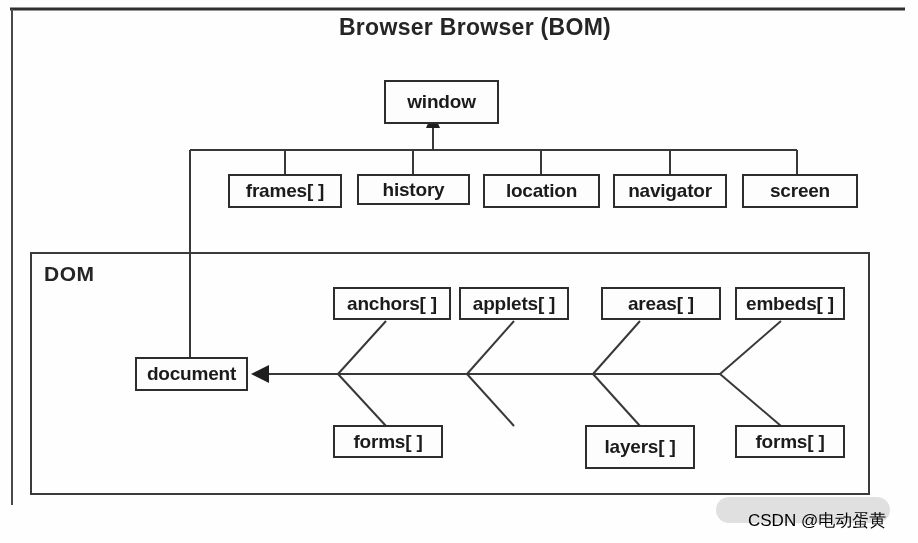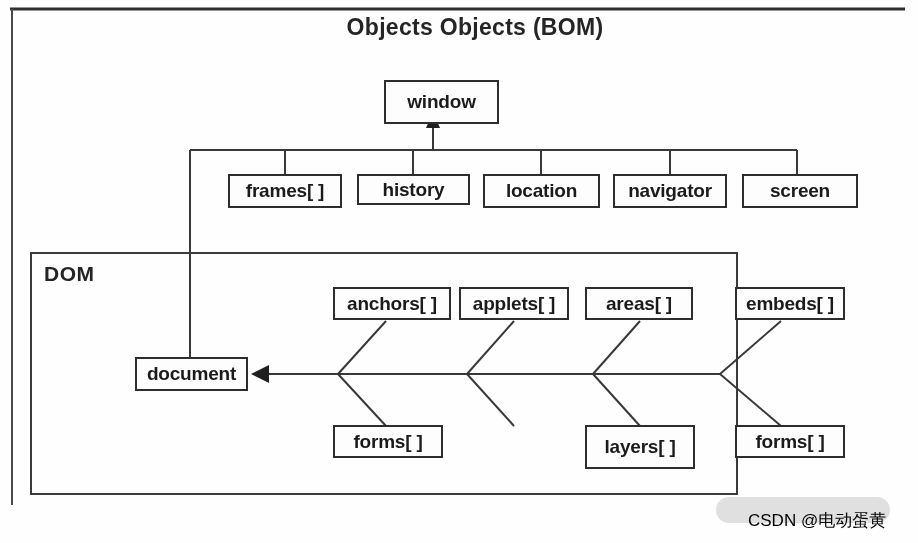--- a/index.html
+++ b/index.html
@@ -21,21 +21,21 @@
     position:absolute;
     box-sizing:border-box;
     border:2px solid #2d2d2d;
     background:#fdfdfd;
     display:flex;align-items:center;justify-content:center;
     font-size:19px;font-weight:bold;color:#1b1b1b;
     letter-spacing:-.2px;
     white-space:nowrap;
   }
   .dom-frame{
-    position:absolute;left:30px;top:252px;width:708px;height:243px;
+    position:absolute;left:30px;top:252px;width:840px;height:243px;
     box-sizing:border-box;
     border:2px solid #3a3a3a;
     background:transparent;
   }
   .dom-label{
     position:absolute;left:12px;top:8px;
     font-size:21px;font-weight:bold;color:#252525;
     letter-spacing:.5px;
   }
   .wm-blob{
@@ -77,39 +77,39 @@
     <path d="M338 374 L386 321" stroke="#383838" stroke-width="2" fill="none"></path>
     <path d="M338 374 L386 426" stroke="#383838" stroke-width="2" fill="none"></path>
     <path d="M467 374 L514 321" stroke="#383838" stroke-width="2" fill="none"></path>
     <path d="M467 374 L514 426" stroke="#383838" stroke-width="2" fill="none"></path>
     <path d="M593 374 L640 321" stroke="#383838" stroke-width="2" fill="none"></path>
     <path d="M593 374 L640 426" stroke="#383838" stroke-width="2" fill="none"></path>
     <path d="M720 374 L781 321" stroke="#383838" stroke-width="2" fill="none"></path>
     <path d="M720 374 L781 426" stroke="#383838" stroke-width="2" fill="none"></path>
   </svg>
 
-  <div class="title">Objects Objects (BOM)</div>
+  <div class="title">Browser Browser (BOM)</div>
 
   <div class="node" style="left:384px;top:80px;width:115px;height:44px">window</div>
 
   <div class="node" style="left:228px;top:174px;width:114px;height:34px">frames[ ]</div>
   <div class="node" style="left:357px;top:174px;width:113px;height:31px">history</div>
   <div class="node" style="left:483px;top:174px;width:117px;height:34px">location</div>
   <div class="node" style="left:613px;top:174px;width:114px;height:34px">navigator</div>
   <div class="node" style="left:742px;top:174px;width:116px;height:34px">screen</div>
 
   <div class="dom-frame">
     <div class="dom-label">DOM</div>
   </div>
 
   <div class="node" style="left:135px;top:357px;width:113px;height:34px">document</div>
 
   <div class="node" style="left:333px;top:287px;width:118px;height:33px">anchors[ ]</div>
   <div class="node" style="left:459px;top:287px;width:110px;height:33px">applets[ ]</div>
-  <div class="node" style="left:585px;top:287px;width:108px;height:33px">areas[ ]</div>
+  <div class="node" style="left:601px;top:287px;width:120px;height:33px">areas[ ]</div>
   <div class="node" style="left:735px;top:287px;width:110px;height:33px">embeds[ ]</div>
 
   <div class="node" style="left:333px;top:425px;width:110px;height:33px">forms[ ]</div>
   <div class="node" style="left:585px;top:425px;width:110px;height:44px">layers[ ]</div>
   <div class="node" style="left:735px;top:425px;width:110px;height:33px">forms[ ]</div>
 
   <div class="wm-blob"></div>
   <div class="wm-text">CSDN @电动蛋黄</div>
 
 </div>

